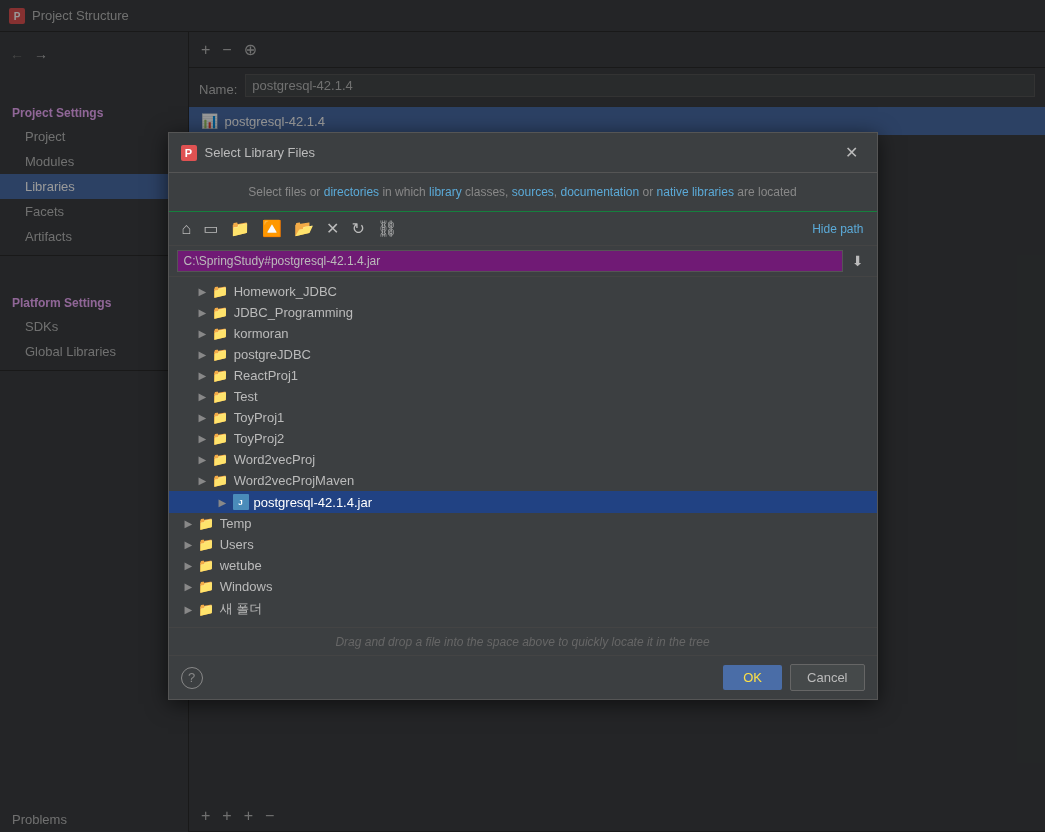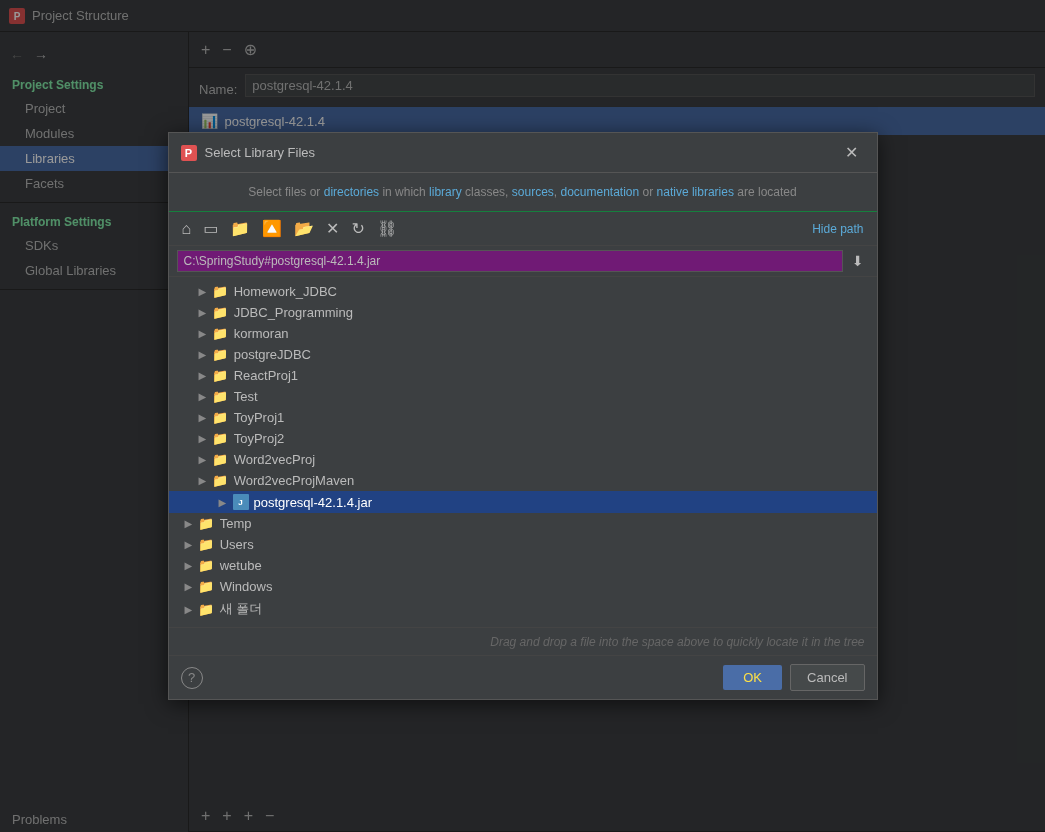--- a/index.html
+++ b/index.html
@@ -61,22 +61,23 @@
       color: #777;
       font-size: 14px;
       cursor: pointer;
       padding: 2px;
     }
     .nav-arrow.active { color: #bbbbbb; }
 
     .section-label {
       font-size: 12px;
       font-weight: bold;
-      color: #86efac;
+      color: #f0abfc;
       padding: 6px 12px 4px 12px;
+      margin-top: 28px;
     }
 
     .sidebar-item {
       padding: 5px 12px 5px 25px;
       cursor: pointer;
       color: #bbbbbb;
       font-size: 13px;
     }
     .sidebar-item.active {
       background: #4a6da7;
@@ -323,21 +324,21 @@
       color: white;
       font-size: 8px;
       font-weight: bold;
       margin-right: 5px;
       border-radius: 1px;
     }
 
     .dialog-footer {
       padding: 6px 12px;
       border-top: 1px solid #444;
-      text-align: right;
+      text-align: center;
     }
     .dialog-footer-text {
       font-size: 12px;
       color: #666;
       font-style: italic;
     }
 
     .dialog-buttons {
       display: flex;
       align-items: center;
@@ -408,20 +409,21 @@
     <div class="nav-arrows">
       <span class="nav-arrow">←</span>
       <span class="nav-arrow active">→</span>
     </div>
 
     <div class="section-label">Project Settings</div>
     <div class="sidebar-item">Project</div>
     <div class="sidebar-item">Modules</div>
     <div class="sidebar-item active">Libraries</div>
     <div class="sidebar-item">Facets</div>
+    <div class="sidebar-item">Artifacts</div>
 
     <div class="sidebar-divider"></div>
 
     <div class="section-label">Platform Settings</div>
     <div class="sidebar-item">SDKs</div>
     <div class="sidebar-item">Global Libraries</div>
 
     <div class="sidebar-divider"></div>
 
     <div class="sidebar-item problems-item">Problems</div>

